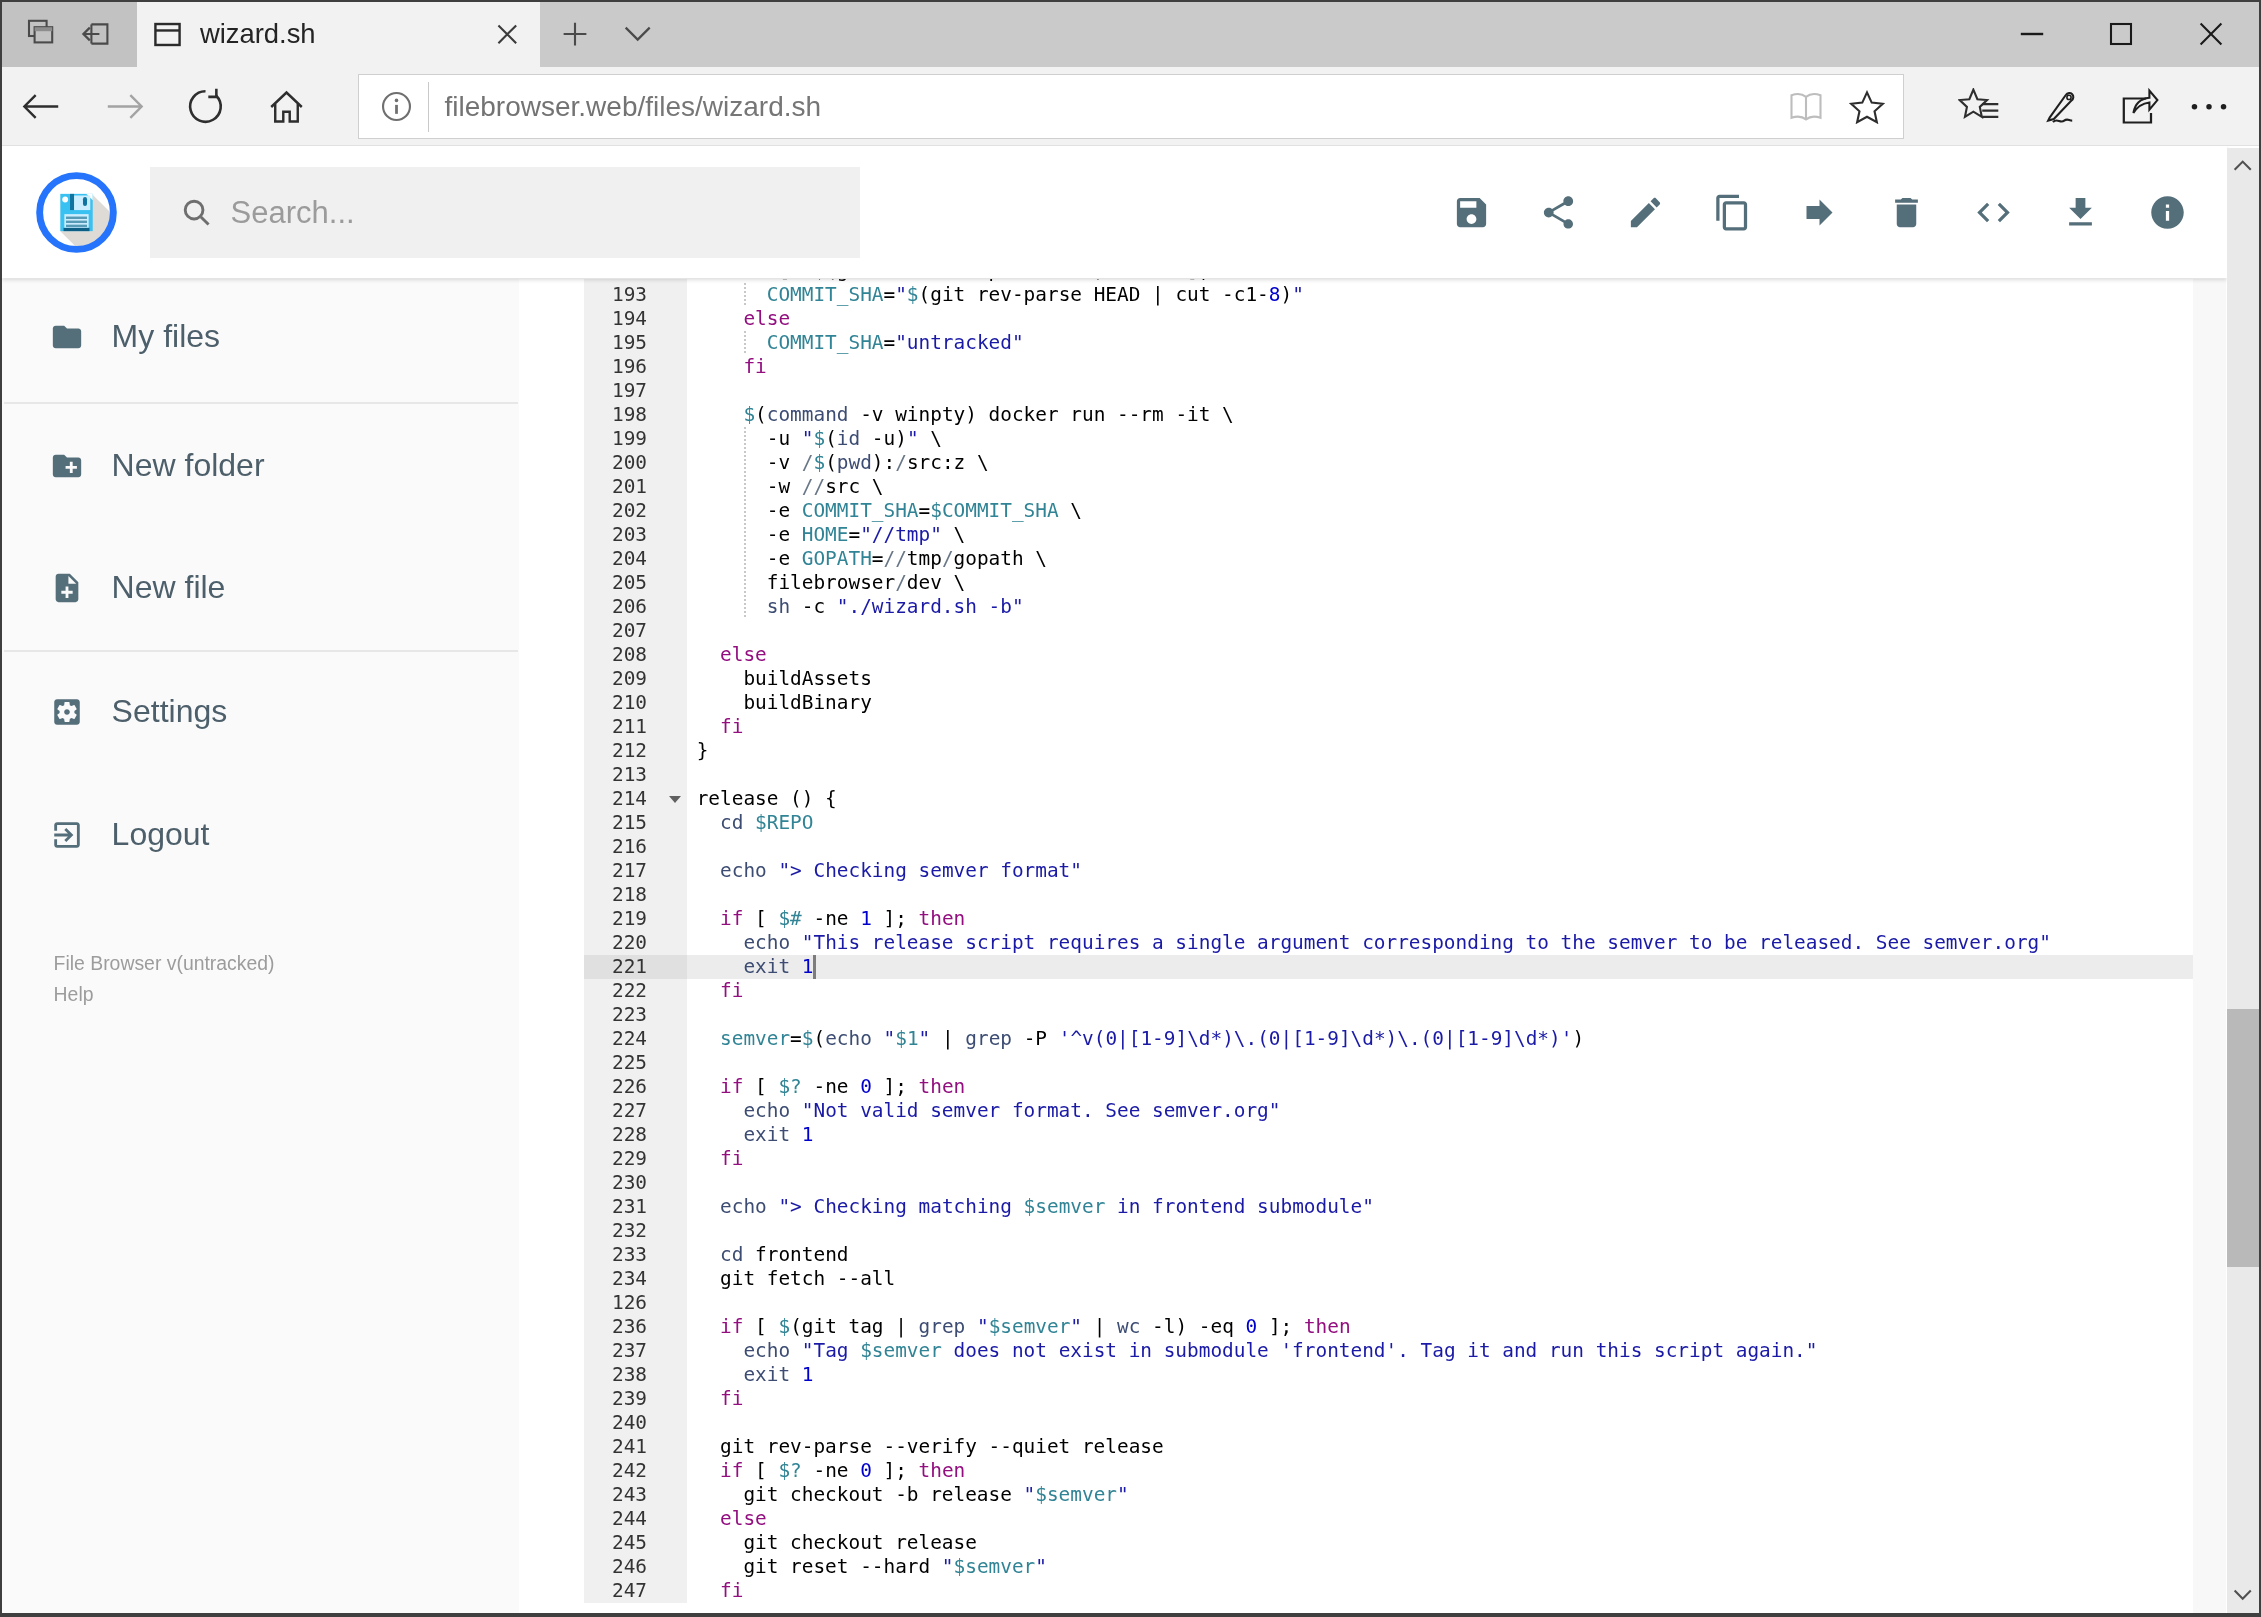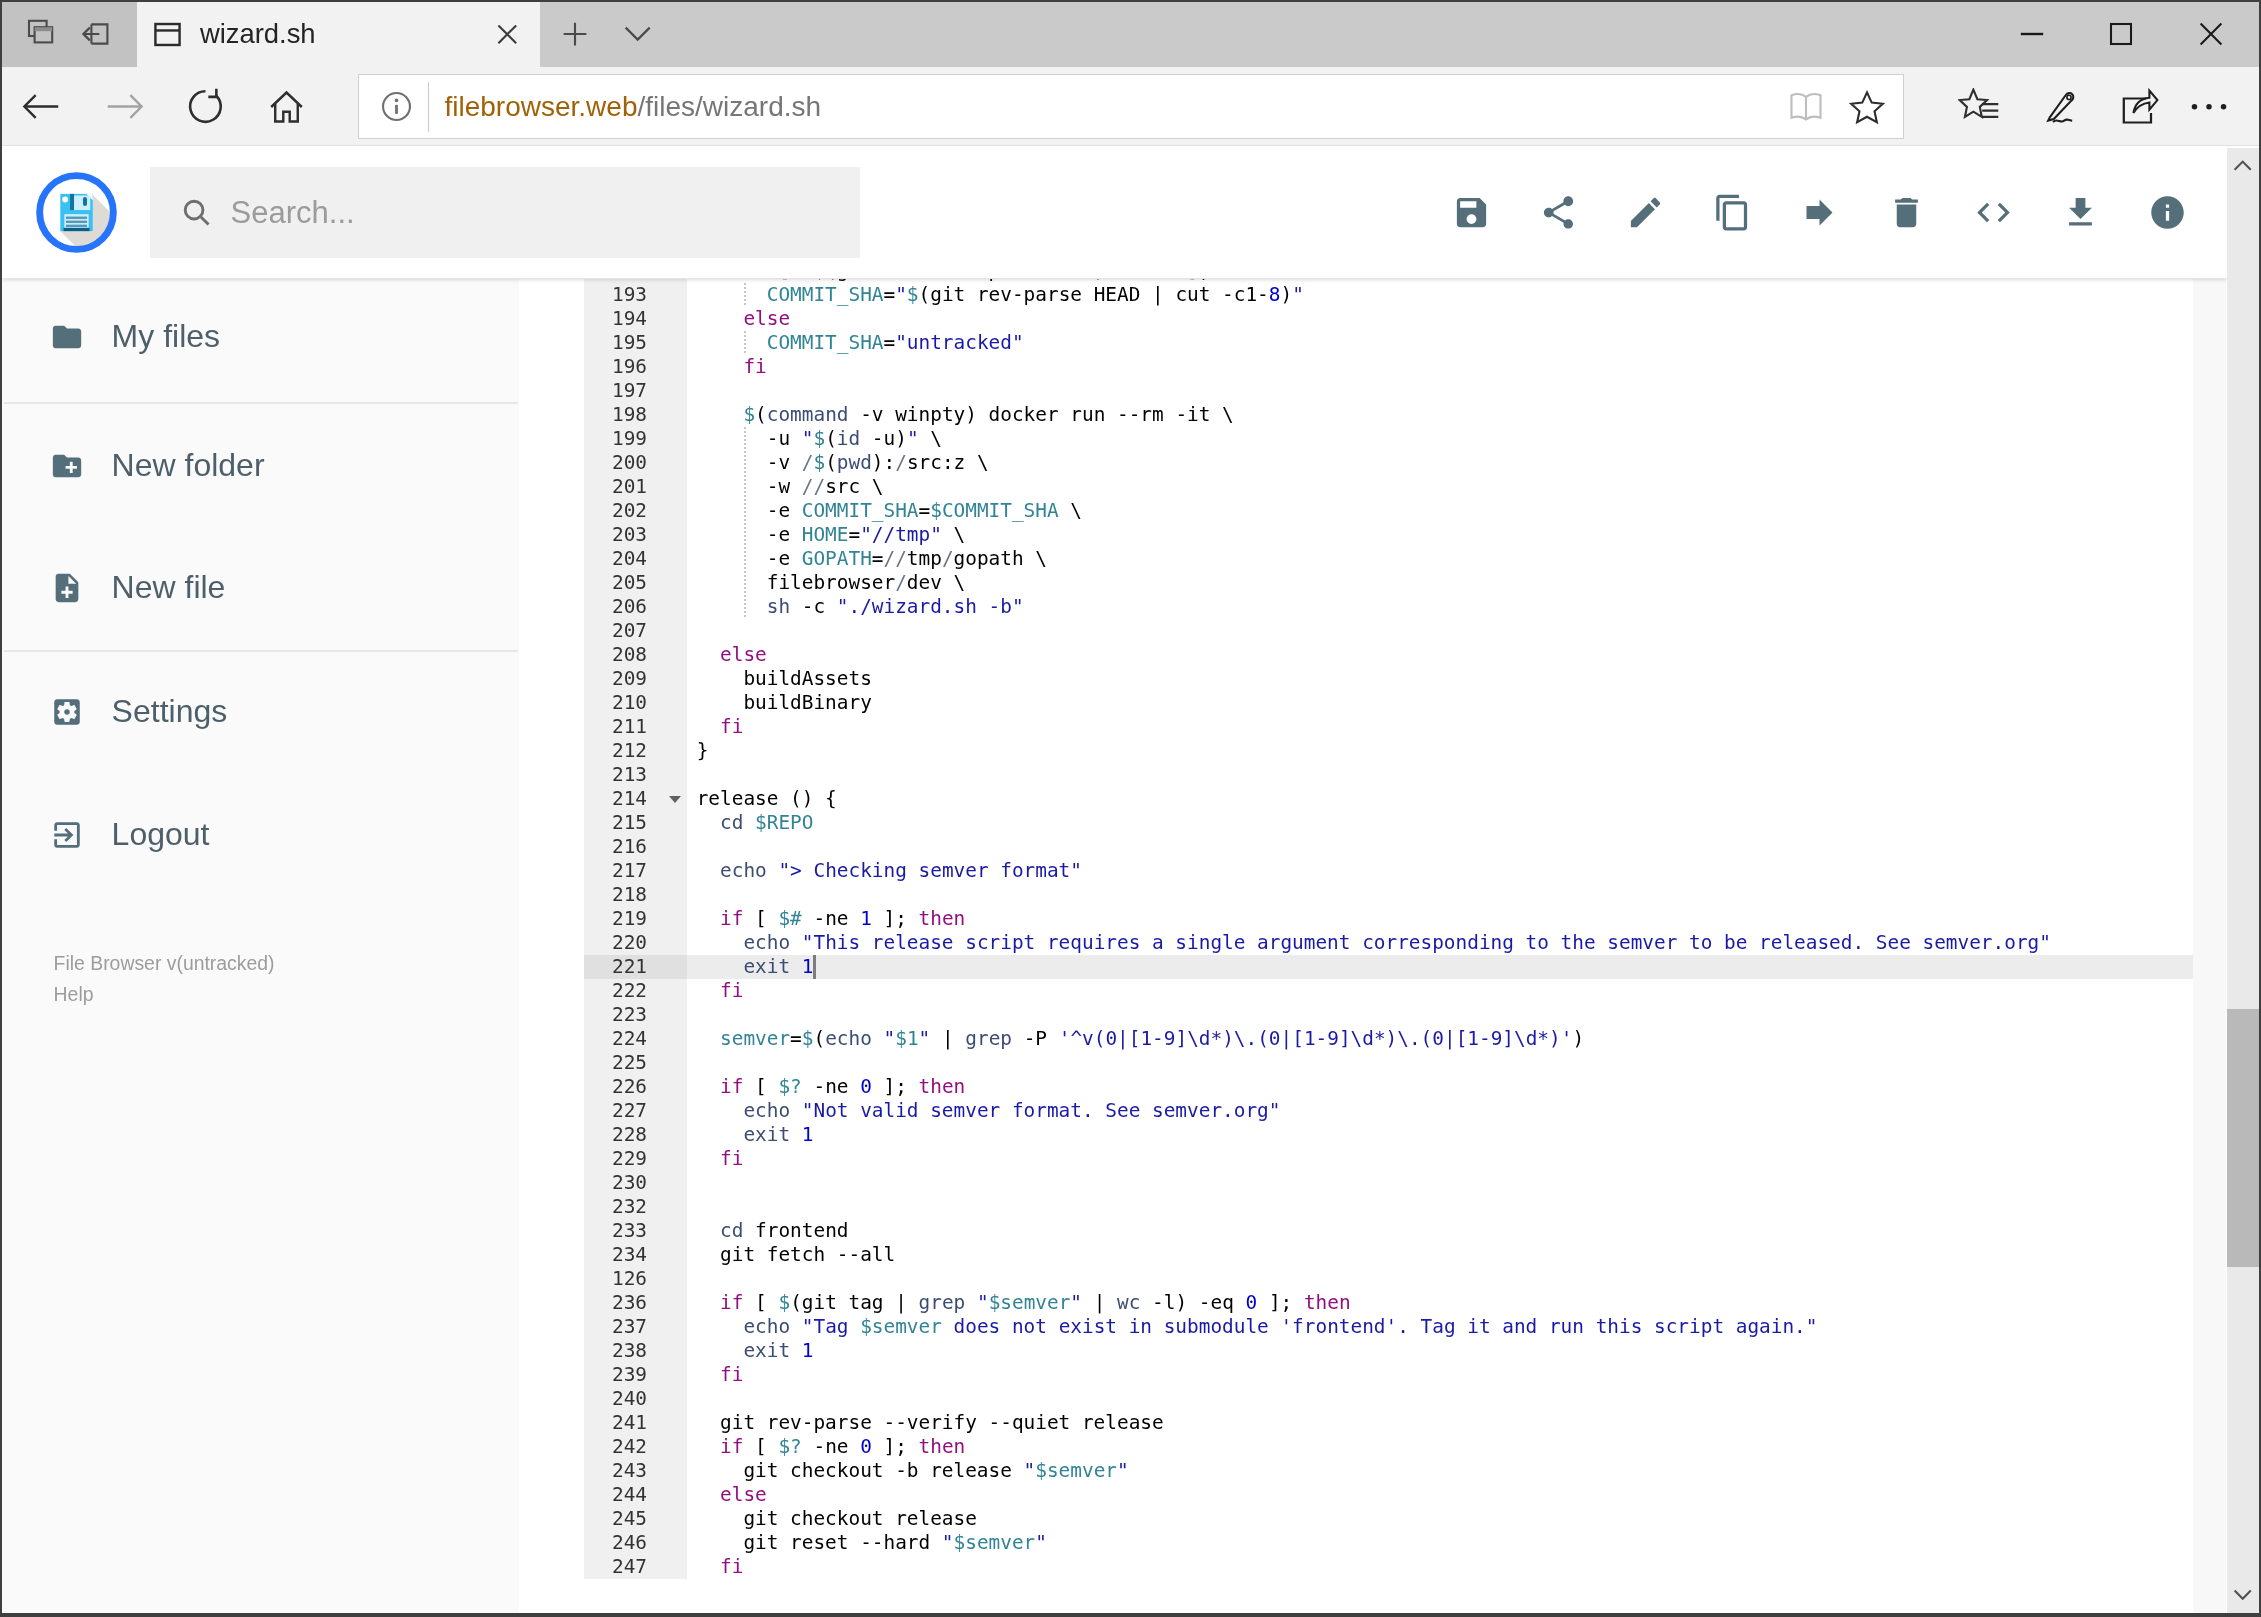--- a/index.html
+++ b/index.html
@@ -23,21 +23,21 @@
   .win-controls { right:10.5px; top:0; height:65px; display:flex; gap:14.5px; }
   .win-controls .chrome-btn { width:75px; height:65px; }
 
   
   .navbar { left:1.6px; top:67px; width:2257px; height:79px; background:#f2f2f2; border-bottom:1.6px solid #e1e1e1; z-index:10; }
   .nav-btn { top:5.7px; width:68px; height:68px; }
   .urlbox { left:356px; top:7.3px; width:1546px; height:65px; background:#ffffff; border:1.6px solid #cfcfcf; display:flex; align-items:center; }
   .url-info { margin-left:22px; }
   .url-sep { width:1.6px; height:50px; background:#c9c9c9; margin-left:16px; }
   .url-text { margin-left:15.3px; font-size:28px; white-space:pre; flex:1; }
-  .url-host { color:#a16207; }
+  .url-host { color:#737373; }
   .url-path { color:#767676; }
   .urlbox .chrome-btn { width:61px; height:61px; }
 
   
   .app-header { left:1.6px; top:146px; width:2225px; height:132px; background:#ffffff; box-shadow:0 2.4px 4px rgba(0,0,0,0.14); z-index:5; }
   .logo { left:34px; top:26px; }
   .searchbox { left:148px; top:21px; width:710px; height:91px; background:#f0f0f0; border-radius:0; display:flex; align-items:center; }
   .searchbox svg { margin-left:32px; }
   .search-input { margin-left:20px; border:none; outline:none; background:transparent; font-size:31px; color:#555; width:565px; font-family:"Liberation Sans",sans-serif; }
   .search-input::placeholder { color:#9b9b9b; opacity:1; }
@@ -375,20 +375,21 @@
       <div class="row active"><div class="gutter-cell">221</div><div class="code-cell"><span class="tok-p">    </span><span class="tok-b">exit</span><span class="tok-p"> </span><span class="tok-n">1</span><span class="cursor" style="left: 126px;"></span></div></div>
       <div class="row"><div class="gutter-cell">222</div><div class="code-cell"><span class="tok-p">  </span><span class="tok-k">fi</span></div></div>
       <div class="row"><div class="gutter-cell">223</div><div class="code-cell"></div></div>
       <div class="row"><div class="gutter-cell">224</div><div class="code-cell"><span class="tok-p">  </span><span class="tok-v">semver</span><span class="tok-p">=</span><span class="tok-v">$</span><span class="tok-p">(</span><span class="tok-b">echo</span><span class="tok-p"> </span><span class="tok-s">"</span><span class="tok-v">$1</span><span class="tok-s">"</span><span class="tok-p"> | </span><span class="tok-b">grep</span><span class="tok-p"> -P </span><span class="tok-s">'^v(0|[1-9]\d*)\.(0|[1-9]\d*)\.(0|[1-9]\d*)'</span><span class="tok-p">)</span></div></div>
       <div class="row"><div class="gutter-cell">225</div><div class="code-cell"></div></div>
       <div class="row"><div class="gutter-cell">226</div><div class="code-cell"><span class="tok-p">  </span><span class="tok-k">if</span><span class="tok-p"> [ </span><span class="tok-v">$?</span><span class="tok-p"> -ne </span><span class="tok-n">0</span><span class="tok-p"> ]; </span><span class="tok-k">then</span></div></div>
       <div class="row"><div class="gutter-cell">227</div><div class="code-cell"><span class="tok-p">    </span><span class="tok-b">echo</span><span class="tok-p"> </span><span class="tok-s">"Not valid semver format. See semver.org"</span></div></div>
       <div class="row"><div class="gutter-cell">228</div><div class="code-cell"><span class="tok-p">    </span><span class="tok-b">exit</span><span class="tok-p"> </span><span class="tok-n">1</span></div></div>
       <div class="row"><div class="gutter-cell">229</div><div class="code-cell"><span class="tok-p">  </span><span class="tok-k">fi</span></div></div>
       <div class="row"><div class="gutter-cell">230</div><div class="code-cell"></div></div>
+      <div class="row"><div class="gutter-cell">231</div><div class="code-cell"><span class="tok-p">  </span><span class="tok-b">echo</span><span class="tok-p"> </span><span class="tok-s">"&gt; Checking matching </span><span class="tok-v">$semver</span><span class="tok-s"> in frontend submodule"</span></div></div>
       <div class="row"><div class="gutter-cell">232</div><div class="code-cell"></div></div>
       <div class="row"><div class="gutter-cell">233</div><div class="code-cell"><span class="tok-p">  </span><span class="tok-b">cd</span><span class="tok-p"> frontend</span></div></div>
       <div class="row"><div class="gutter-cell">234</div><div class="code-cell"><span class="tok-p">  git fetch --all</span></div></div>
       <div class="row"><div class="gutter-cell">126</div><div class="code-cell"></div></div>
       <div class="row"><div class="gutter-cell">236</div><div class="code-cell"><span class="tok-p">  </span><span class="tok-k">if</span><span class="tok-p"> [ </span><span class="tok-v">$</span><span class="tok-p">(git tag | </span><span class="tok-b">grep</span><span class="tok-p"> </span><span class="tok-s">"</span><span class="tok-v">$semver</span><span class="tok-s">"</span><span class="tok-p"> | </span><span class="tok-b">wc</span><span class="tok-p"> -l) -eq </span><span class="tok-n">0</span><span class="tok-p"> ]; </span><span class="tok-k">then</span></div></div>
       <div class="row"><div class="gutter-cell">237</div><div class="code-cell"><span class="tok-p">    </span><span class="tok-b">echo</span><span class="tok-p"> </span><span class="tok-s">"Tag </span><span class="tok-v">$semver</span><span class="tok-s"> does not exist in submodule 'frontend'. Tag it and run this script again."</span></div></div>
       <div class="row"><div class="gutter-cell">238</div><div class="code-cell"><span class="tok-p">    </span><span class="tok-b">exit</span><span class="tok-p"> </span><span class="tok-n">1</span></div></div>
       <div class="row"><div class="gutter-cell">239</div><div class="code-cell"><span class="tok-p">  </span><span class="tok-k">fi</span></div></div>
       <div class="row"><div class="gutter-cell">240</div><div class="code-cell"></div></div>
       <div class="row"><div class="gutter-cell">241</div><div class="code-cell"><span class="tok-p">  git rev-parse --verify --quiet release</span></div></div>

